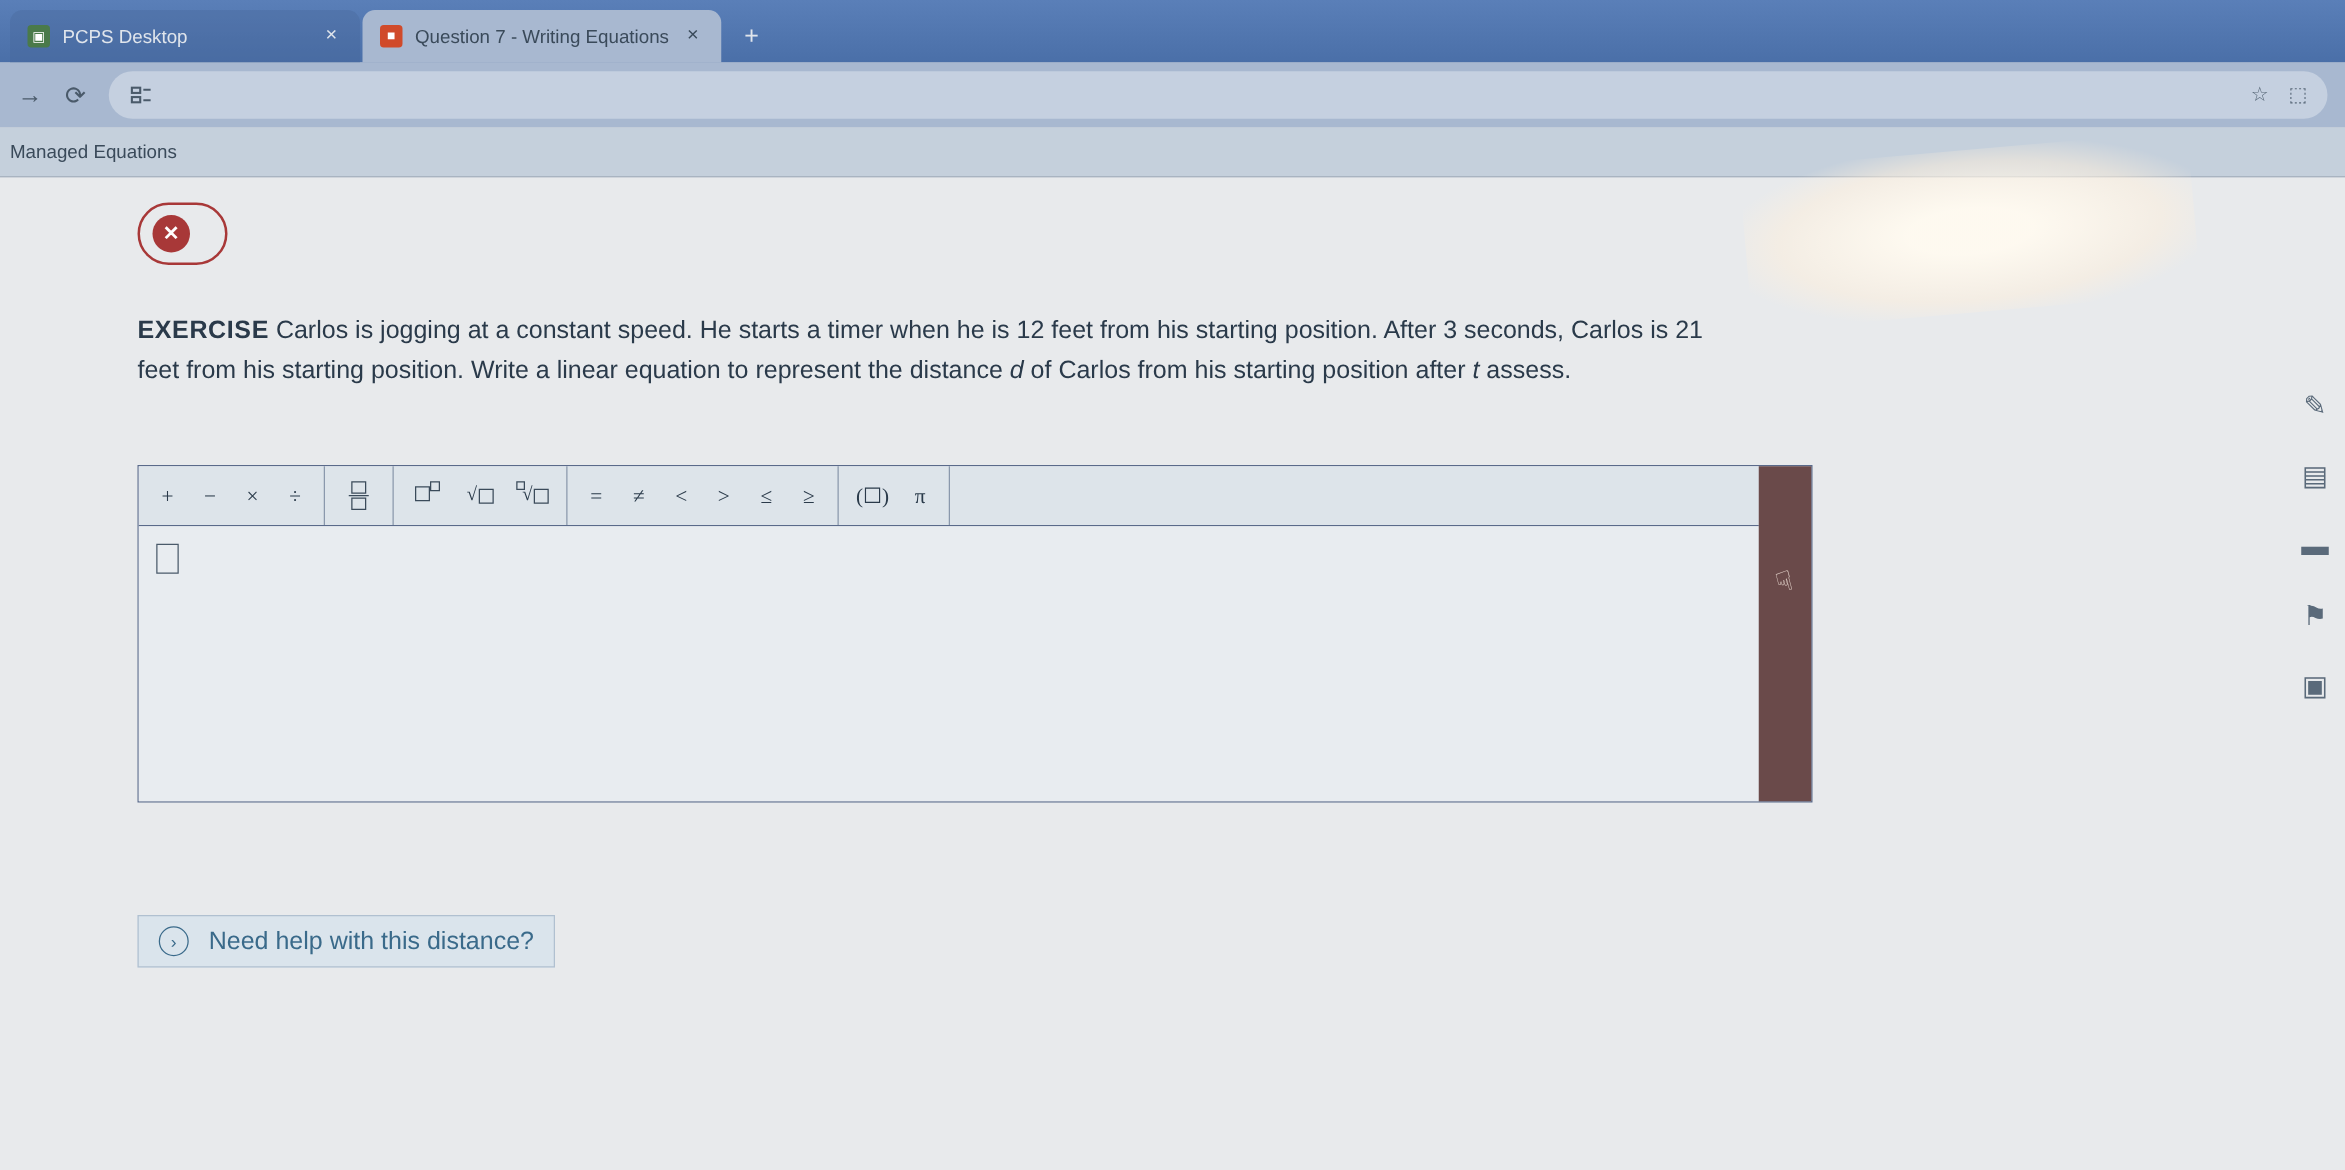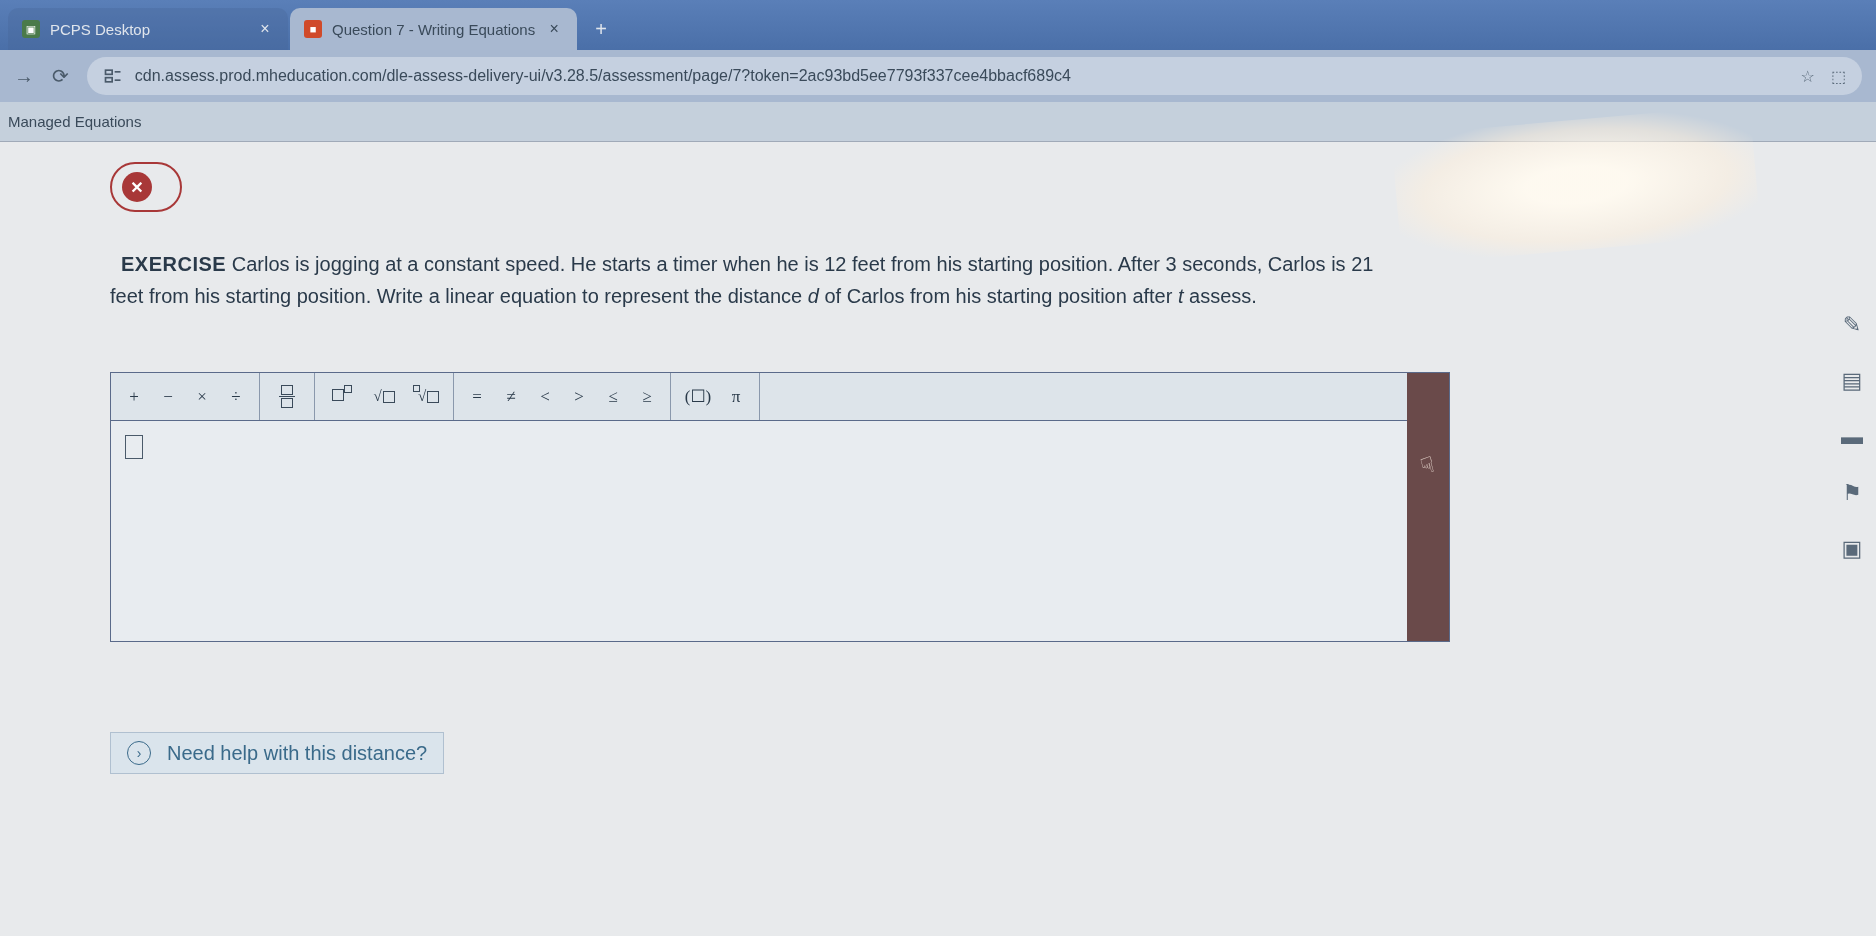--- a/index.html
+++ b/index.html
@@ -136,21 +136,21 @@
 .feedback-title { font-weight: 700; color: #2a3a4a; font-size: 17px; }
 .feedback-sub { color: #3a4a5a; font-size: 17px; }
 
 .exercise {
   margin-top: 36px;
   font-size: 20px;
   color: #2a3a4a;
   line-height: 1.6;
   max-width: 1340px;
 }
-.exercise-label { font-weight: 800; letter-spacing: 0.5px; margin-left: 11px; }
+.exercise-label { font-weight: 800; letter-spacing: 0.5px; }
 .exercise em { font-style: italic; }
 
 
 .math-input-container {
   margin-top: 60px;
   border: 1px solid #5a6a8a;
   width: 1340px;
   background: #e6eaee;
   display: flex;
 }
@@ -281,21 +281,20 @@
   <span class="nav-icon">⟳</span>
   <div class="url-bar">
     <span class="url-site-icon">
       <svg viewBox="0 0 24 24" fill="none" stroke="#4a5a6a" stroke-width="2">
           <rect x="3" y="5" width="8" height="5"></rect>
           <rect x="3" y="14" width="8" height="5"></rect>
           <line x1="14" y1="7" x2="21" y2="7"></line>
           <line x1="14" y1="17" x2="21" y2="17"></line>
         </svg>
     </span>
-    <span>cdn.assess.prod.mheducation.com/dle-assess-delivery-ui/v3.28.5/assessment/page/7?token=2ac93bd5ee7793f337cee4bbacf689c4</span>
     <div class="url-actions">
       <span>☆</span>
       <span>⬚</span>
     </div>
   </div>
 </div>
 
 <div class="bookmarks-bar">
   <span>Managed Equations</span>
 </div>

